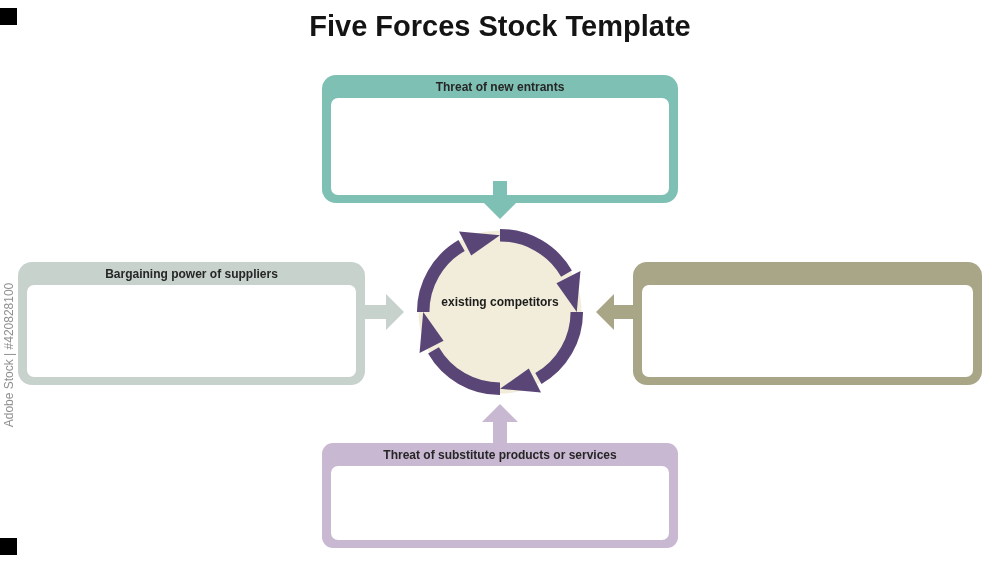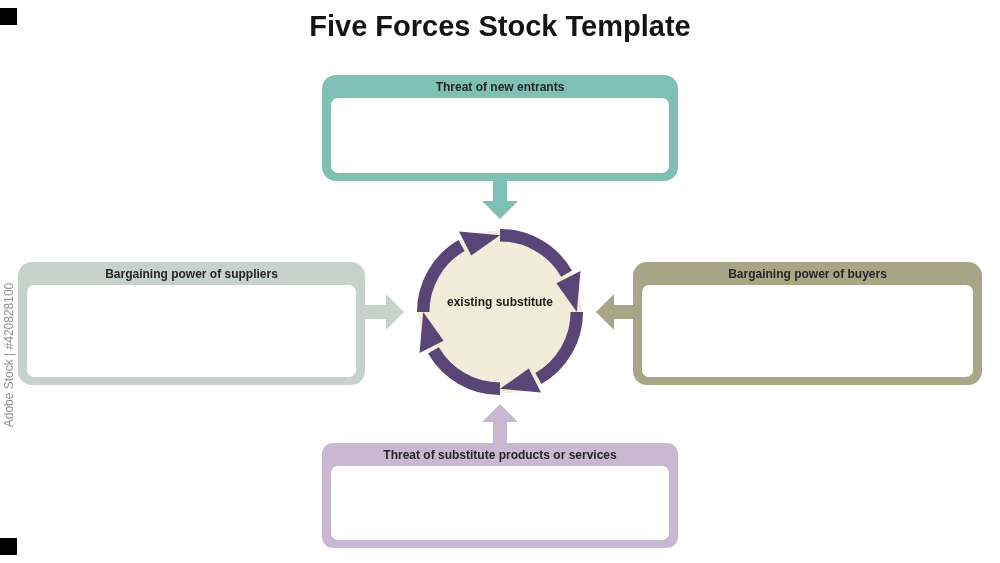--- a/index.html
+++ b/index.html
@@ -54,21 +54,21 @@
   }
   .force-inner {
     position: absolute;
     left: 9px;
     right: 9px;
     top: 23px;
     bottom: 8px;
     background: #ffffff;
     border-radius: 7px;
   }
-  .box-top    { left: 322px; top: 75px;  width: 356px; height: 106px; background: #7fc0b4; }
+  .box-top    { left: 322px; top: 75px;  width: 356px; height: 128px; background: #7fc0b4; }
   .box-left   { left: 18px;  top: 262px; width: 347px; height: 123px; background: #c6d2cb; }
   .box-right  { left: 633px; top: 262px; width: 349px; height: 123px; background: #a9a687; }
   .box-bottom { left: 322px; top: 443px; width: 356px; height: 105px; background: #c9b8d2; }
 
   
   .conn { position: absolute; display: block; }
   .arrow-down  { left: 482px; top: 181px; color: #7fc0b4; }
   .arrow-right { left: 364px; top: 294px; color: #c6d2cb; }
   .arrow-left  { left: 596px; top: 294px; color: #a9a687; }
   .arrow-up    { left: 482px; top: 404px; color: #c9b8d2; }
@@ -109,21 +109,20 @@
     <div class="force-label">Threat of new entrants</div>
     <div class="force-inner"></div>
   </div>
 
   <div class="force-box box-left" style="background-color: rgb(198, 210, 203);">
     <div class="force-label">Bargaining power of suppliers</div>
     <div class="force-inner"></div>
   </div>
 
   <div class="force-box box-right" style="background-color: rgb(169, 166, 135);">
-    <div class="force-label">Bargaining power of buyers</div>
     <div class="force-inner"></div>
   </div>
 
   <div class="force-box box-bottom" style="background-color: rgb(201, 184, 210); border-radius: 11px;">
     <div class="force-label">Threat of  substitute products or services</div>
     <div class="force-inner"></div>
   </div>
 
   <svg class="conn arrow-down" width="36" height="38" viewBox="0 0 36 38" style="color: rgb(127, 192, 180);">
     <path d="M11 0 H25 V20 H36 L18 38 L0 20 H11 Z" fill="currentColor"></path>
@@ -148,16 +147,16 @@
         <path d="M 100 20 A 80 80 0 0 1 169.3 60" fill="none" stroke="currentColor" stroke-width="13"></path>
         <polygon points="180,100 158.8,70 183.8,57.3" fill="currentColor"></polygon>
       </g>
       <use href="#ring-seg" transform="rotate(90 100 100)"></use>
       <use href="#ring-seg" transform="rotate(180 100 100)"></use>
       <use href="#ring-seg" transform="rotate(270 100 100)"></use>
     </g>
   </svg>
 
   <div class="center-label">
-    <div>existing substitute</div>
+    <div>existing competitors</div>
   </div>
 
 </div>
 
 </body></html>

